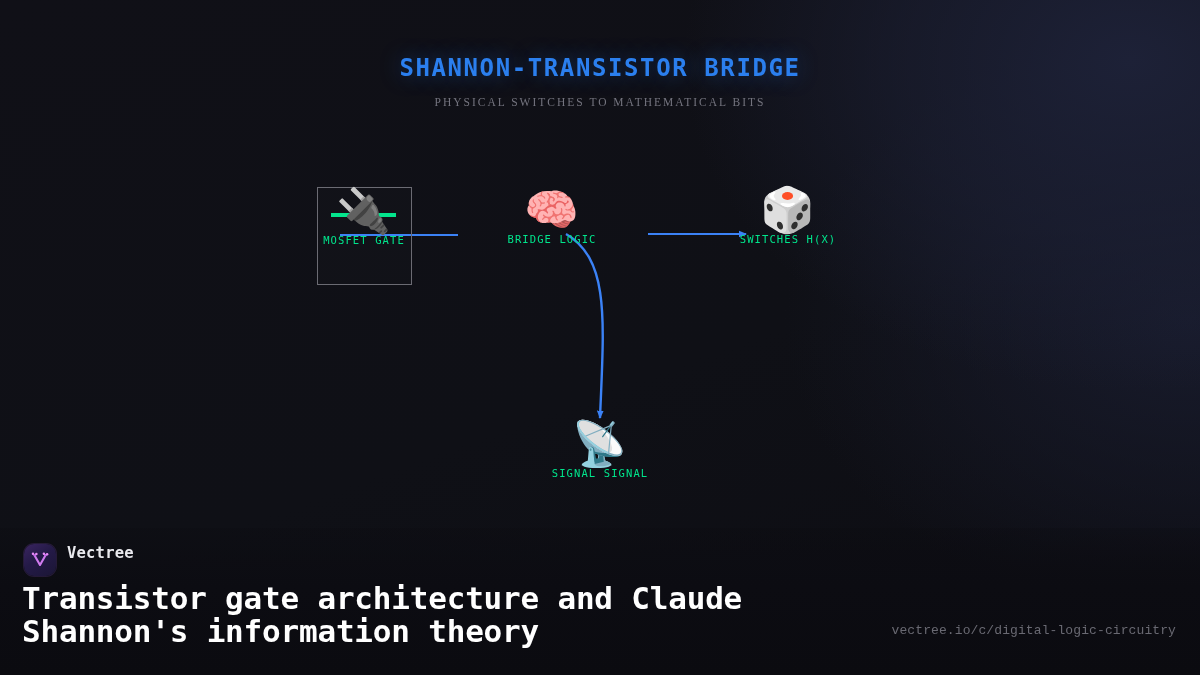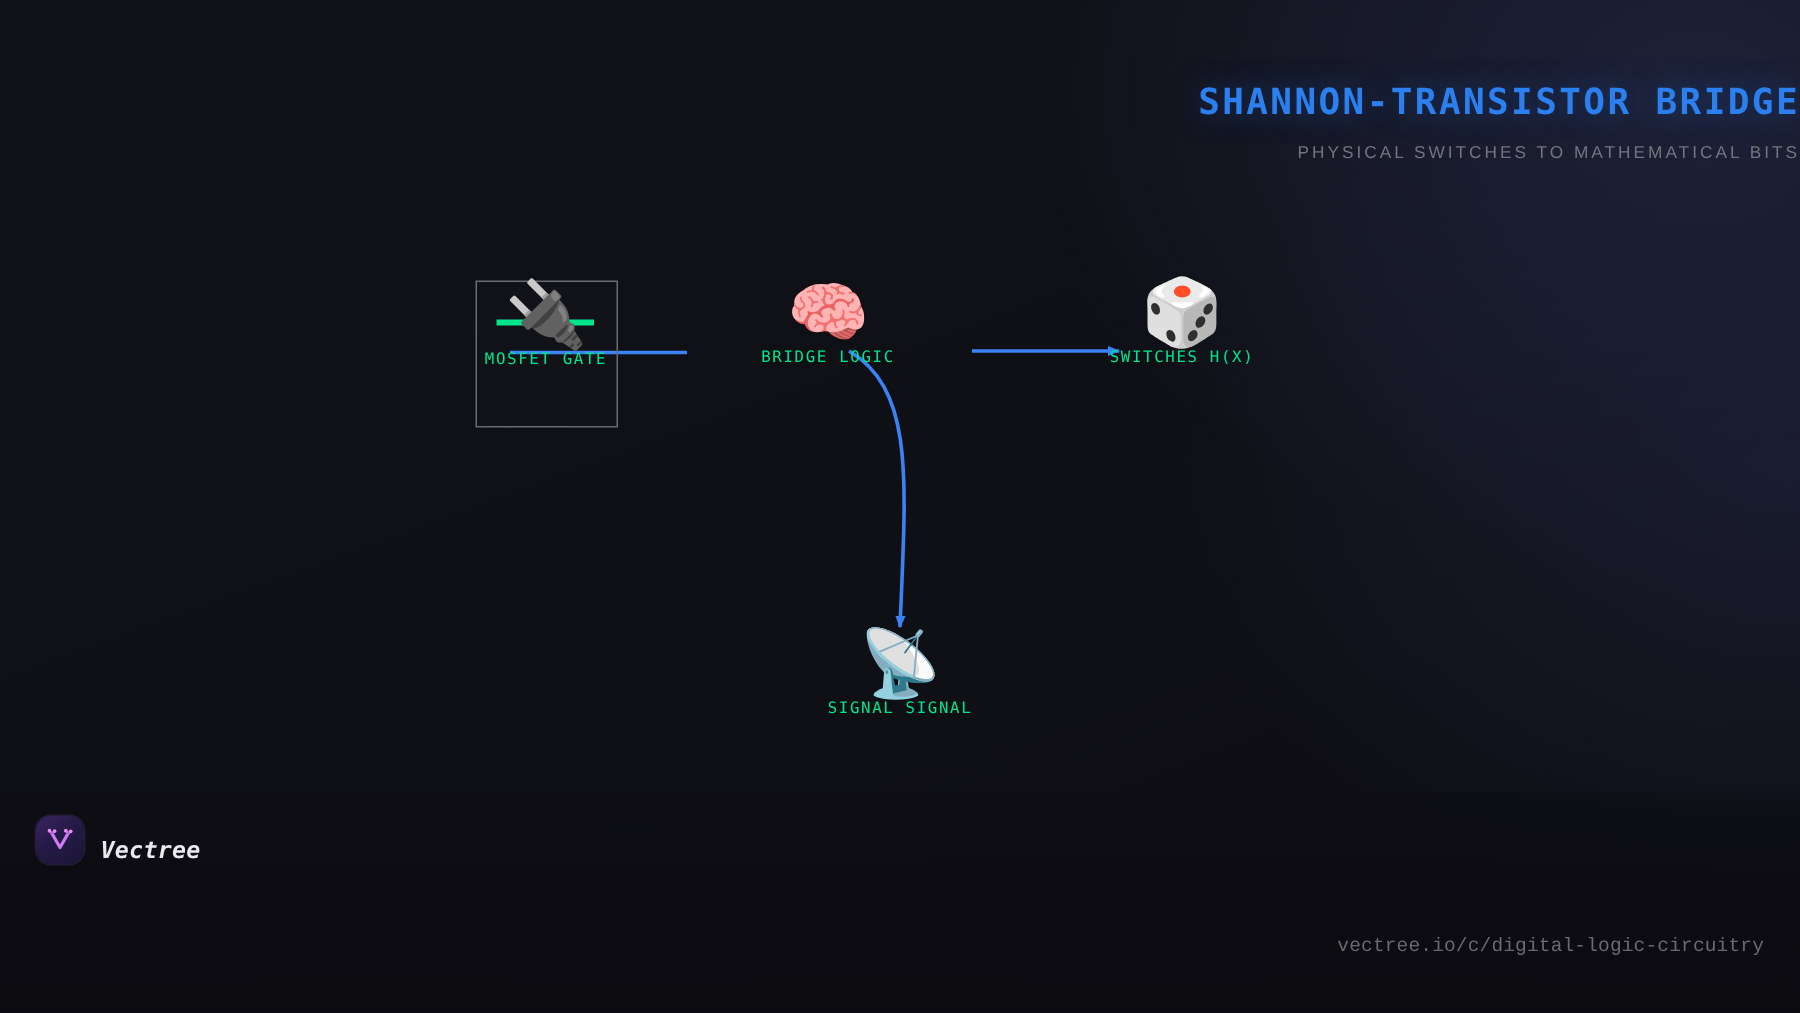--- a/index.html
+++ b/index.html
@@ -18,37 +18,37 @@
       linear-gradient(160deg, #101017 0%, #0f1016 55%, #0d0d13 100%);
     font-family: "DejaVu Sans Mono", "Liberation Mono", monospace;
     -webkit-font-smoothing: antialiased;
   }
 
   
   .hdr {
     position: absolute;
     left: 0; top: 0;
     width: 1200px;
-    text-align: right;
+    text-align: center;
   }
   .hdr-title {
     margin-top: 54px;
     font-size: 24px;
     font-weight: 700;
     letter-spacing: 1.6px;
     color: #2b7fee;
     font-family: "DejaVu Sans Mono", "Liberation Mono", monospace;
     text-shadow: 0 0 22px rgba(43,127,238,0.40);
   }
   .hdr-sub {
     margin-top: 14px;
     font-size: 11.5px;
     letter-spacing: 2.0px;
     color: #74747f;
-    font-family: Liberation Sans, sans-serif;
+    font-family: Liberation Serif, serif;
   }
 
   
   .canvas {
     position: absolute;
     left: 0; top: 130px;
     width: 1200px;
     height: 390px;
   }
   .edge-layer {
@@ -89,23 +89,22 @@
     position: absolute;
     left: 0; top: 528px;
     width: 1200px;
     height: 147px;
     background: linear-gradient(180deg, rgba(10,10,15,0.25) 0%, #0c0c12 40%, #0b0b10 100%);
   }
   .brand {
     position: absolute;
     left: 24px; top: 16px;
     display: flex;
-    align-items: flex-end;
+    align-items: flex-start;
     gap: 11px;
-    font-style: italic;
   }
   .brand-logo {
     width: 32px; height: 32px;
     border-radius: 10px;
     background: linear-gradient(145deg, #3a2460 0%, #241a47 45%, #1b1636 100%);
     display: flex;
     align-items: center;
     justify-content: center;
     box-shadow: 0 0 0 1px rgba(150,90,220,0.18);
   }
@@ -197,16 +196,17 @@
           <path d="M15.4 5.6 L14.0 4.0 M15.4 5.6 L17.0 4.4" fill="none" stroke="#c061e8" stroke-width="1.5" stroke-linecap="round"></path>
           <circle cx="3.0" cy="3.8" r="1.25" fill="#e58cf5"></circle>
           <circle cx="6.4" cy="4.0" r="1.25" fill="#e58cf5"></circle>
           <circle cx="13.9" cy="3.8" r="1.25" fill="#e58cf5"></circle>
           <circle cx="17.1" cy="4.2" r="1.25" fill="#e58cf5"></circle>
         </svg>
       </div>
       <div class="brand-name">Vectree</div>
     </div>
 
+    <div class="headline">Transistor gate architecture and Claude Shannon's information theory</div>
     <div class="url">vectree.io/c/digital-logic-circuitry</div>
   </div>
 
 </div>
 
 </body></html>

